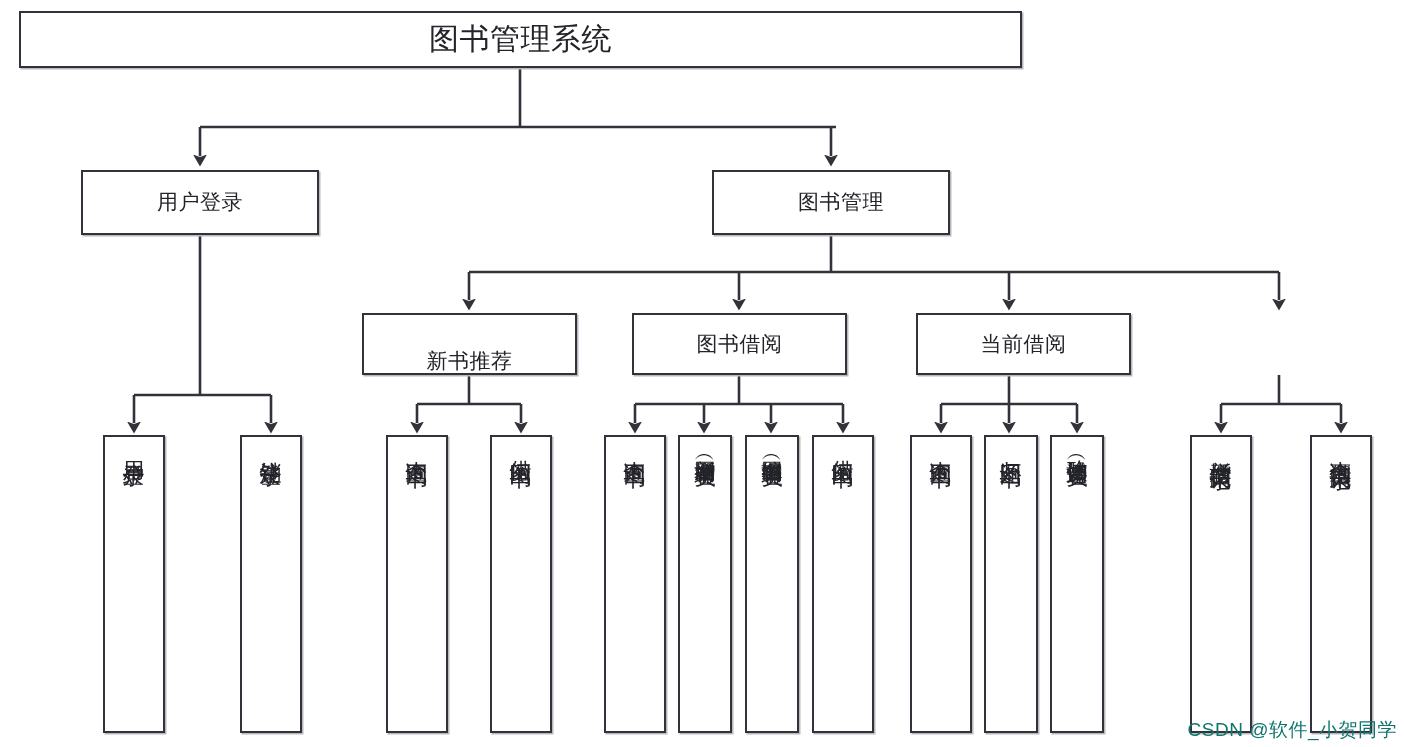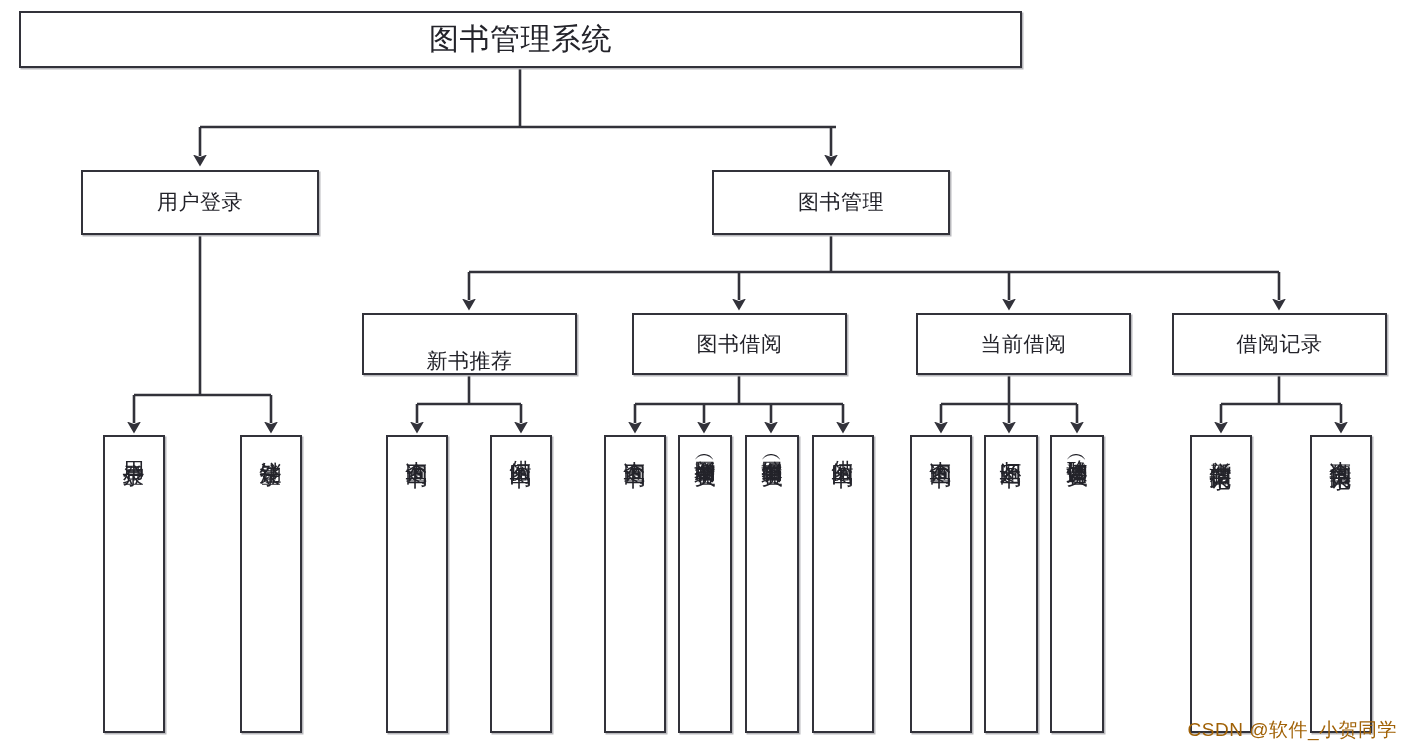--- a/index.html
+++ b/index.html
@@ -50,21 +50,21 @@
     white-space:normal;
     max-height:100%;
   }
   .node.v.narrow .lbl{font-size:21px;letter-spacing:1px;}
 
   .watermark{
     position:absolute;
     right:8px;
     bottom:4px;
     font-size:19px;
-    color:#a16207;
+    color:#0f766e;
     letter-spacing:0.5px;
     white-space:nowrap;
     user-select:none;
   }
 </style>
 </head>
 <body>
 
 <div id="stage">
 
@@ -132,23 +132,20 @@
 
   <div class="node h" style="left:362px;top:313px;width:215px;height:62px;align-items:flex-end;">
     <span class="lbl">新书推荐</span>
   </div>
   <div class="node h" style="left:632px;top:313px;width:215px;height:62px;align-items:center;">
     <span class="lbl">图书借阅</span>
   </div>
   <div class="node h" style="left:902px;top:313px;width:215px;height:62px;margin-left:14px;">
     <span class="lbl">当前借阅</span>
   </div>
-  <div class="node h" style="left:1172px;top:313px;width:215px;height:62px;">
-    <span class="lbl">借阅记录</span>
-  </div>
 
   <div class="node v" style="left:103px;top:435px;width:62px;height:298px;">
     <span class="lbl">用户登录</span>
   </div>
   <div class="node v" style="left:240px;top:435px;width:62px;height:298px;">
     <span class="lbl">注销登录</span>
   </div>
 
   <div class="node v" style="left:386px;top:435px;width:62px;height:298px;">
     <span class="lbl">查询图书</span>

